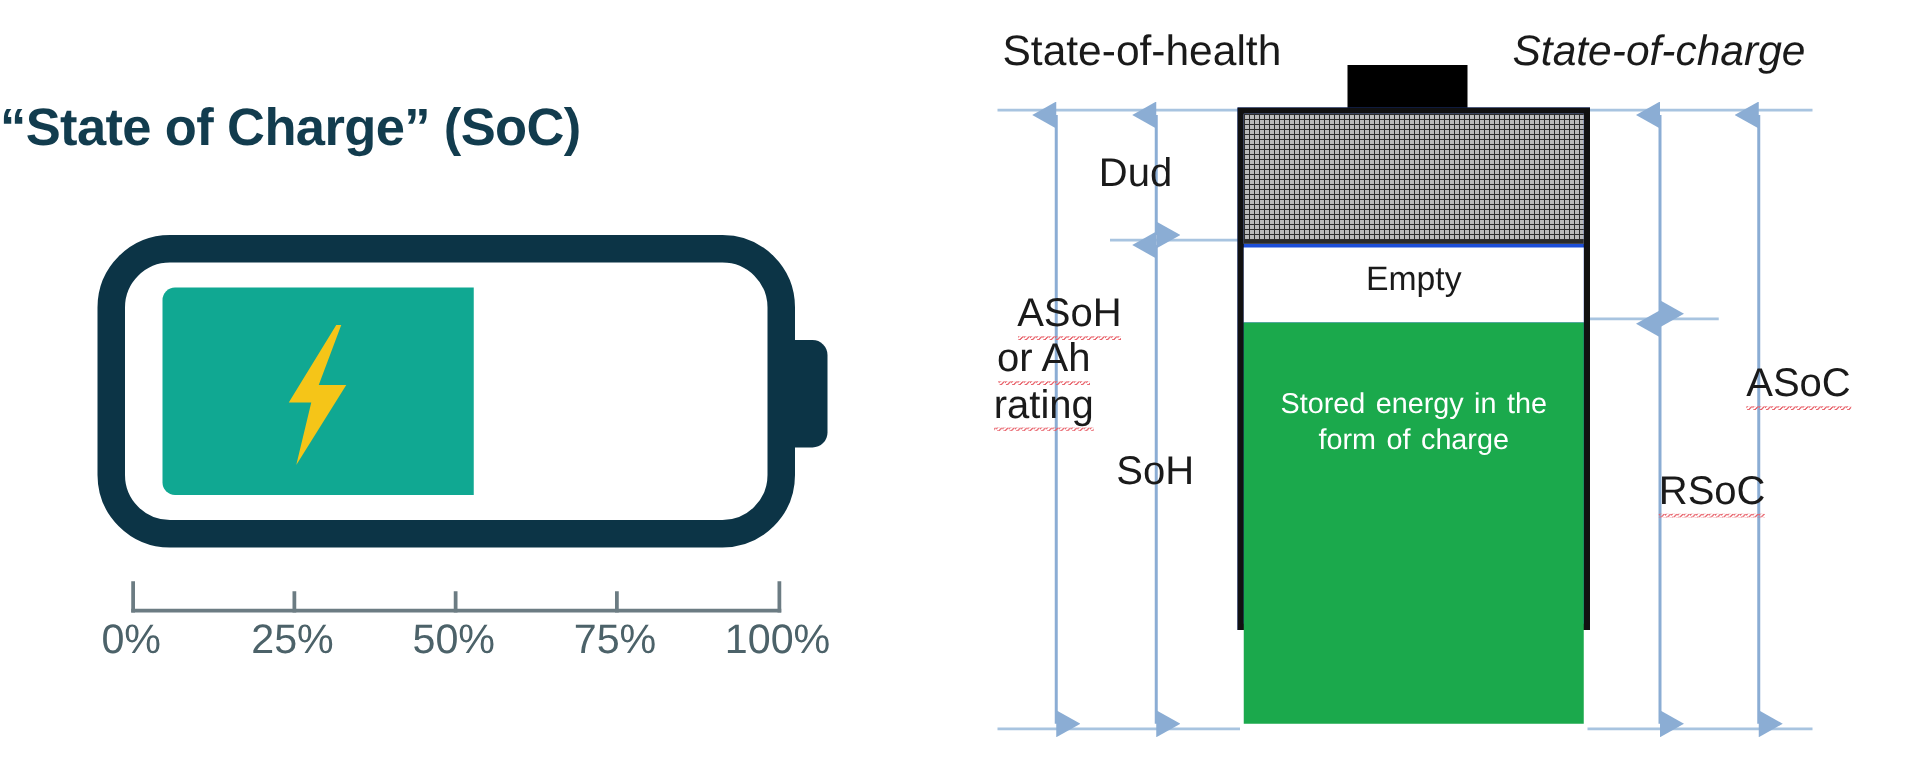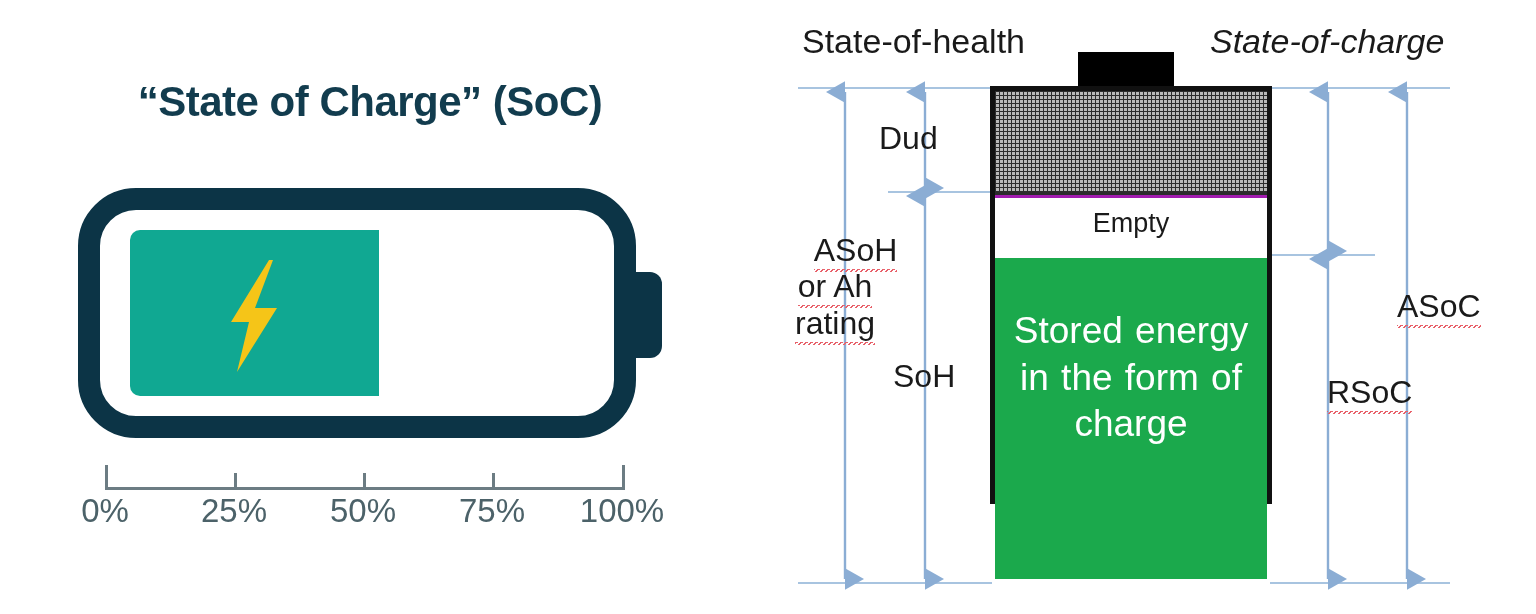--- a/index.html
+++ b/index.html
@@ -22,21 +22,20 @@
   
   #left-panel {
     position: absolute;
     left: 0; top: 0;
     width: 740px; height: 614px;
   }
   #soc-title {
     position: absolute;
     left: 0; top: 78px;
     width: 740px;
-    text-align: center;
     font-size: 42px;
     font-weight: 600;
     letter-spacing: -0.5px;
     color: #123c4e;
     white-space: nowrap;
   }
 
   
   #battery-graphic {
     position: absolute;
@@ -120,21 +119,21 @@
     left: 338px; top: 52px;
     width: 96px; height: 38px;
     background: #000000;
   }
   #cell-body {
     position: absolute;
     left: 250px; top: 86px;
     width: 282px; height: 418px;
     box-sizing: border-box;
     border: 5px solid #111111;
-    background: #a21caf;
+    background: #1d4ed8;
   }
   #dud-band {
     position: absolute;
     left: 0; top: 0;
     width: 272px; height: 104px;
     background-color: #b9b9b9;
     background-image:
       repeating-linear-gradient(to right, #2c2c2c 0px, #2c2c2c 1px, transparent 1px, transparent 4px),
       repeating-linear-gradient(to bottom, #2c2c2c 0px, #2c2c2c 1px, transparent 1px, transparent 4px);
     border-bottom: 3px solid #2b2b2b;
@@ -159,21 +158,21 @@
     position: absolute;
     left: 0; top: 167px;
     width: 272px; height: 321px;
     background: #1ba94c;
   }
   #stored-label {
     position: absolute;
     left: 6px; top: 50px;
     width: 260px;
     text-align: center;
-    font-size: 37px;
+    font-size: 23px;
     line-height: 1.26;
     color: #ffffff;
     word-spacing: 2px;
   }
 
   
   #dim-layer {
     position: absolute;
     left: 0; top: 0;
     width: 796px; height: 614px;

